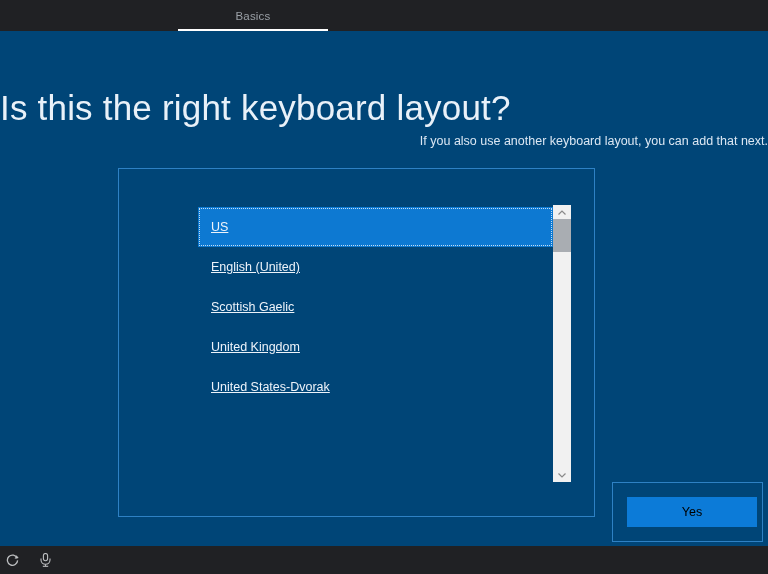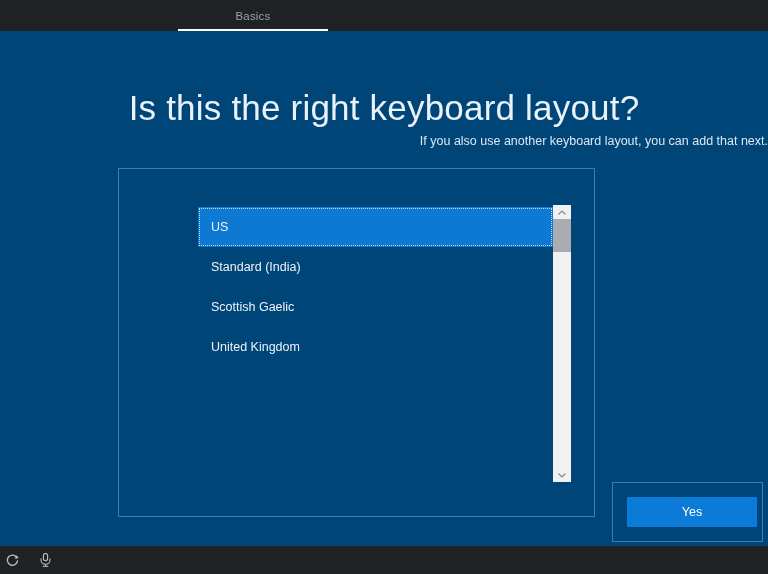--- a/index.html
+++ b/index.html
@@ -44,21 +44,20 @@
     left: 0; bottom: 0;
     width: 150px; height: 2px;
     background: #ffffff;
   }
 
   
   .title {
     position: absolute;
     left: 0; top: 88px;
     width: 768px;
-    text-align: center;
     color: #e9f1f9;
     font-size: 35px;
     font-weight: 300;
     letter-spacing: 0.2px;
   }
   .subtitle {
     position: absolute;
     left: 0; top: 134px;
     width: 768px;
     text-align: right;
@@ -84,20 +83,21 @@
   .list-row {
     position: relative;
     height: 40px;
     display: flex;
     align-items: center;
     padding-left: 13px;
     box-sizing: border-box;
     color: #edf3fa;
     font-size: 12.5px;
     cursor: default;
+    text-decoration: underline;
   }
   .list-row.selected {
     background: #0d79d2;
     outline: 1px dotted #c3ddf3;
     outline-offset: -2px;
   }
 
   
   .scrollbar {
     position: absolute;
@@ -128,21 +128,21 @@
     left: 612px; top: 482px;
     width: 149px; height: 58px;
     border: 1px solid #2e81c4;
   }
   .yes-button {
     position: absolute;
     right: 5px; top: 14px;
     width: 130px; height: 30px;
     background: #0c7bd8;
     border: none;
-    color: #ffffff;
+    color: #000000;
     font-size: 12.5px;
     font-family: "Liberation Sans", "DejaVu Sans", sans-serif;
     cursor: pointer;
   }
 
   
   .bottombar {
     position: absolute;
     left: 0; top: 546px;
     width: 768px; height: 28px;
@@ -174,27 +174,30 @@
 
   <div class="title">Is this the right keyboard layout?</div>
   <div class="subtitle">If you also use another keyboard layout, you can add that next.</div>
 
   <div class="list-panel">
     <div class="listbox">
       <div class="list-row selected">
         <span>US</span>
       </div>
       <div class="list-row">
-        <span>Standard (India)</span>
+        <span>English (United)</span>
       </div>
       <div class="list-row">
         <span>Scottish Gaelic</span>
       </div>
       <div class="list-row">
         <span>United Kingdom</span>
+      </div>
+      <div class="list-row">
+        <span>United States-Dvorak</span>
       </div>
     </div>
 
     <div class="scrollbar">
       <div class="scroll-arrow up">
         <svg width="8" height="5" viewBox="0 0 8 5">
             <polyline points="0.5,4.5 4,1 7.5,4.5" fill="none" stroke="#8a8a8a" stroke-width="1.2"></polyline>
           </svg>
       </div>
       <div class="scroll-thumb"></div>

